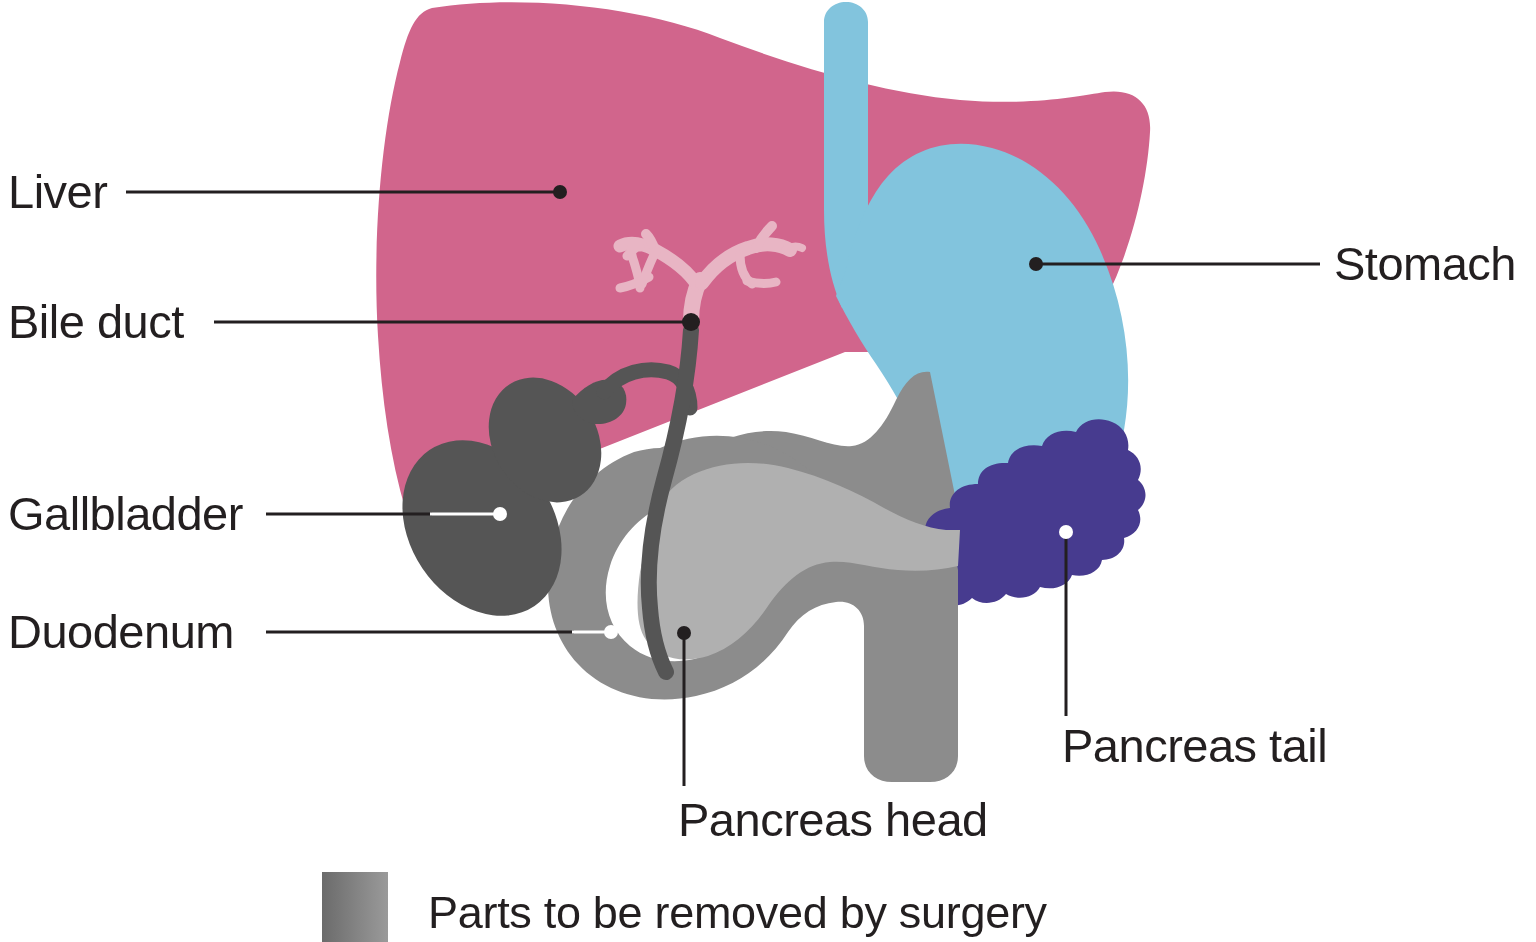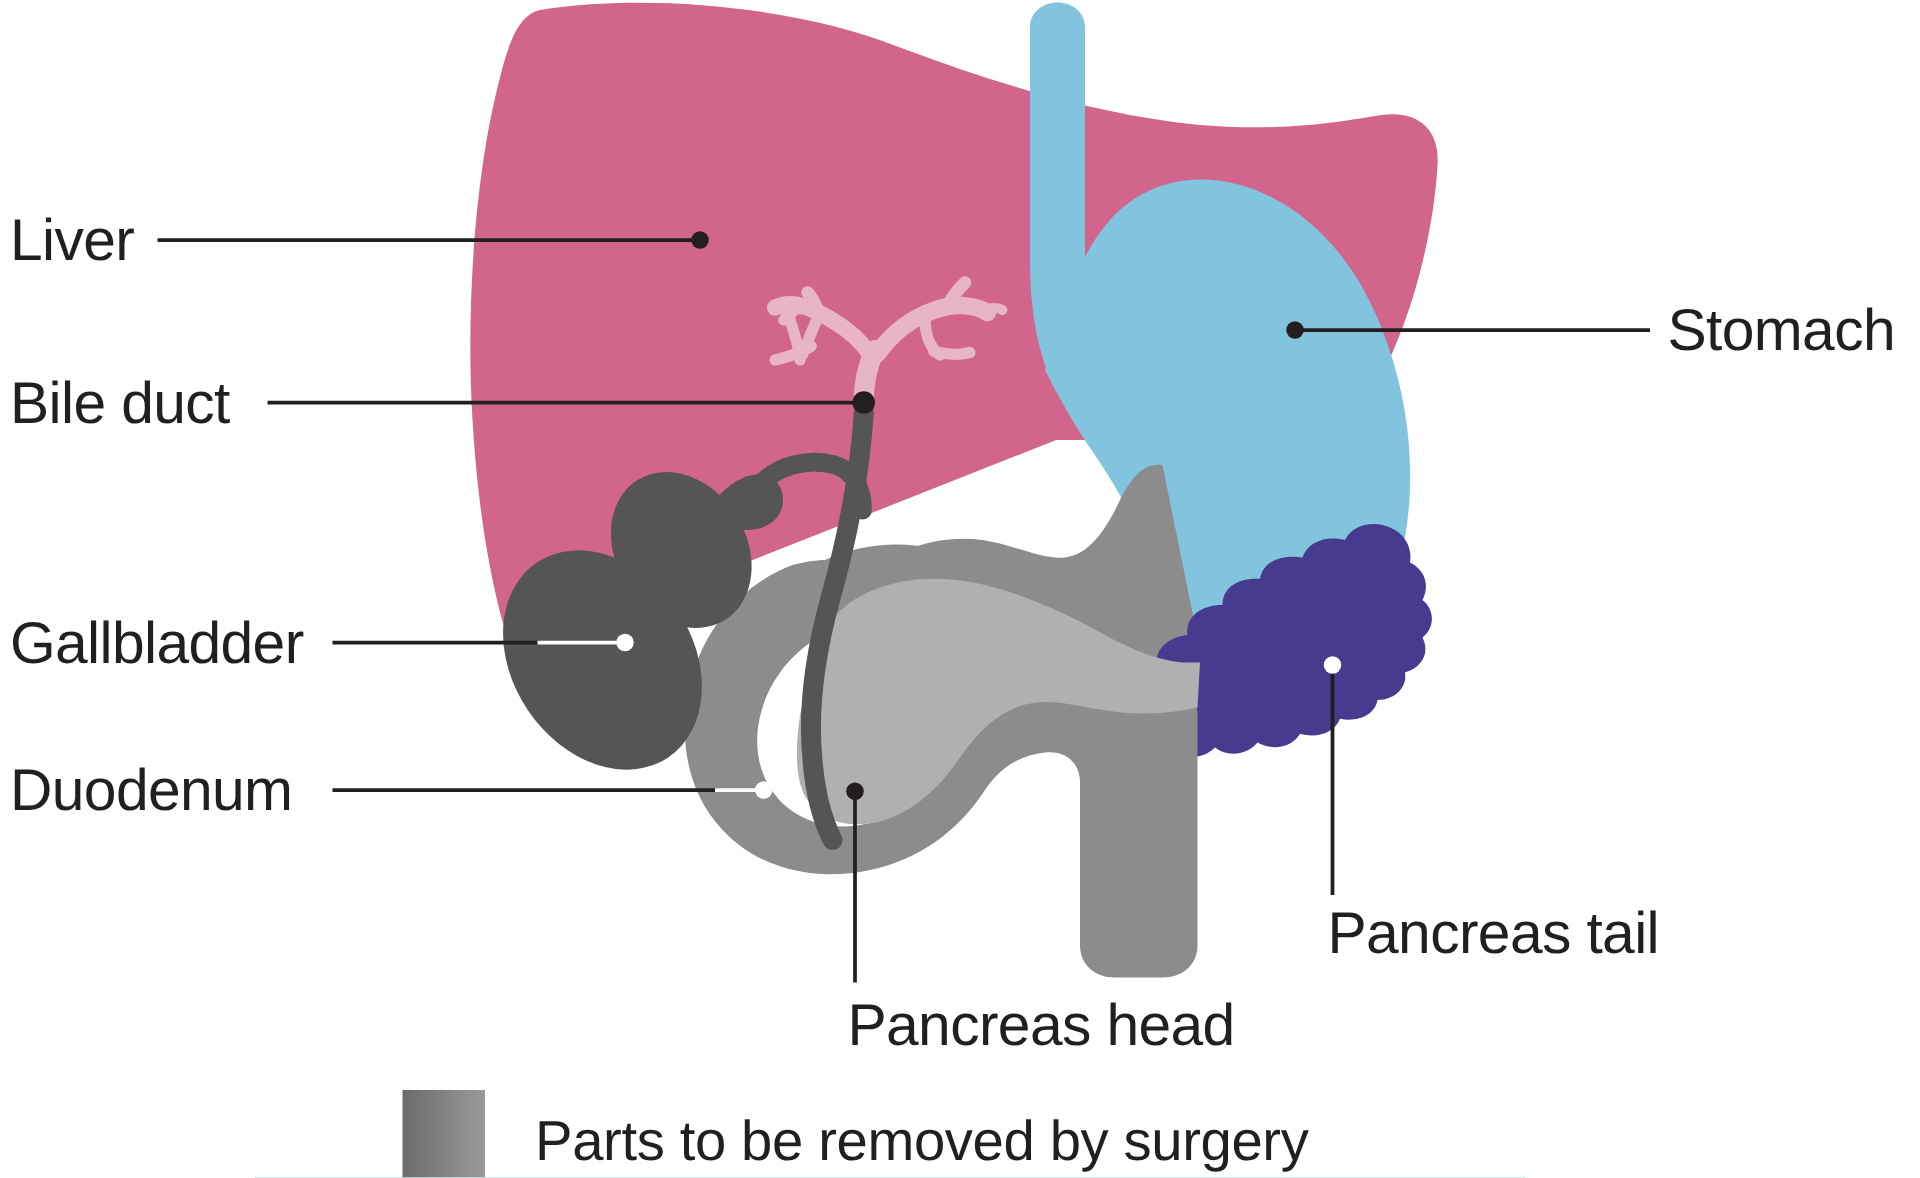--- a/index.html
+++ b/index.html
@@ -11,21 +11,21 @@
   body {
     width: 1536px;
     height: 942px;
     overflow: hidden;
     font-family: "Liberation Sans", sans-serif;
   }
   #diagram-root {
     position: relative;
     width: 1536px;
     height: 942px;
-    background: #14b8a6;
+    background: #be185d;
     text-align: center;
   }
   #anatomy-svg {
     position: absolute;
     top: 0;
     left: 0;
     width: 1536px;
     height: 942px;
     display: block;
   }

